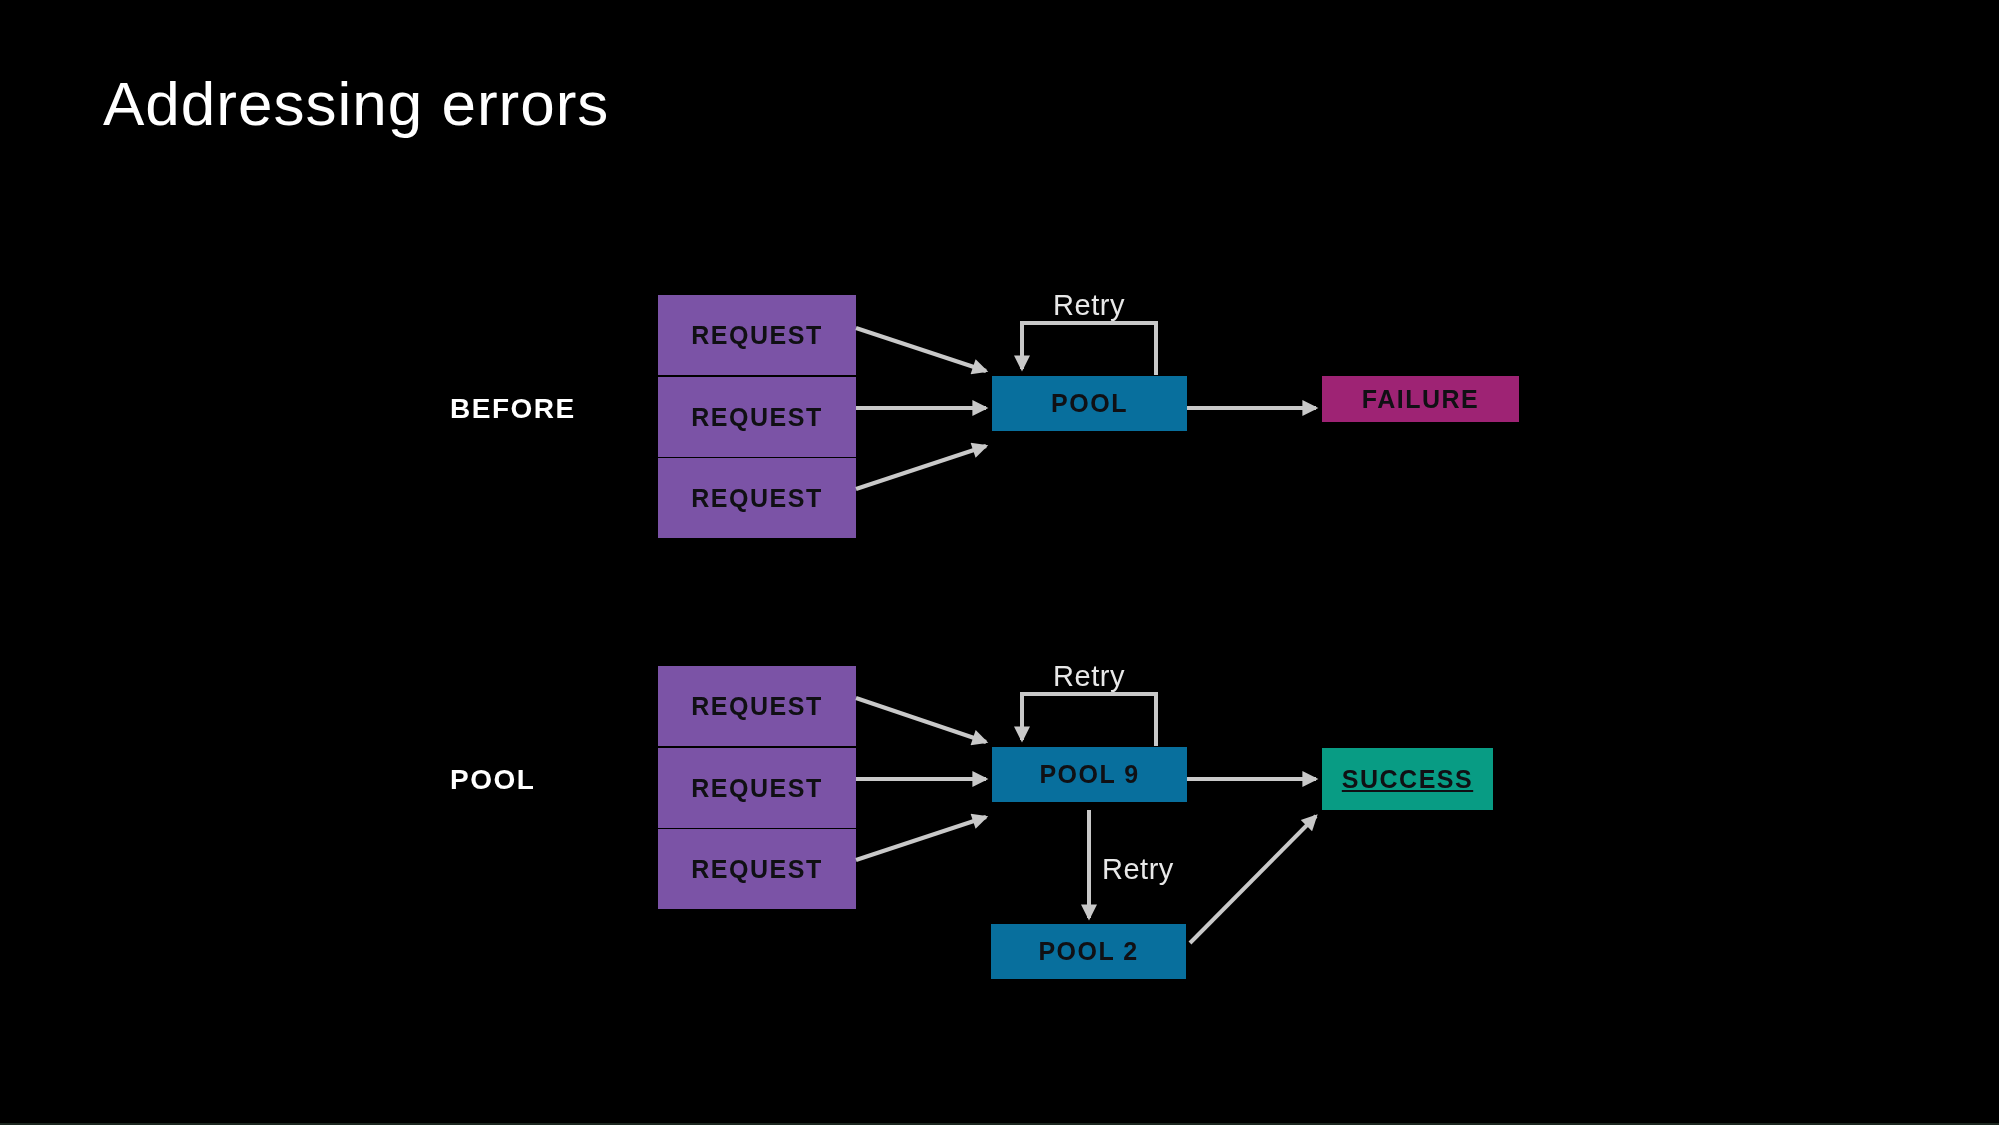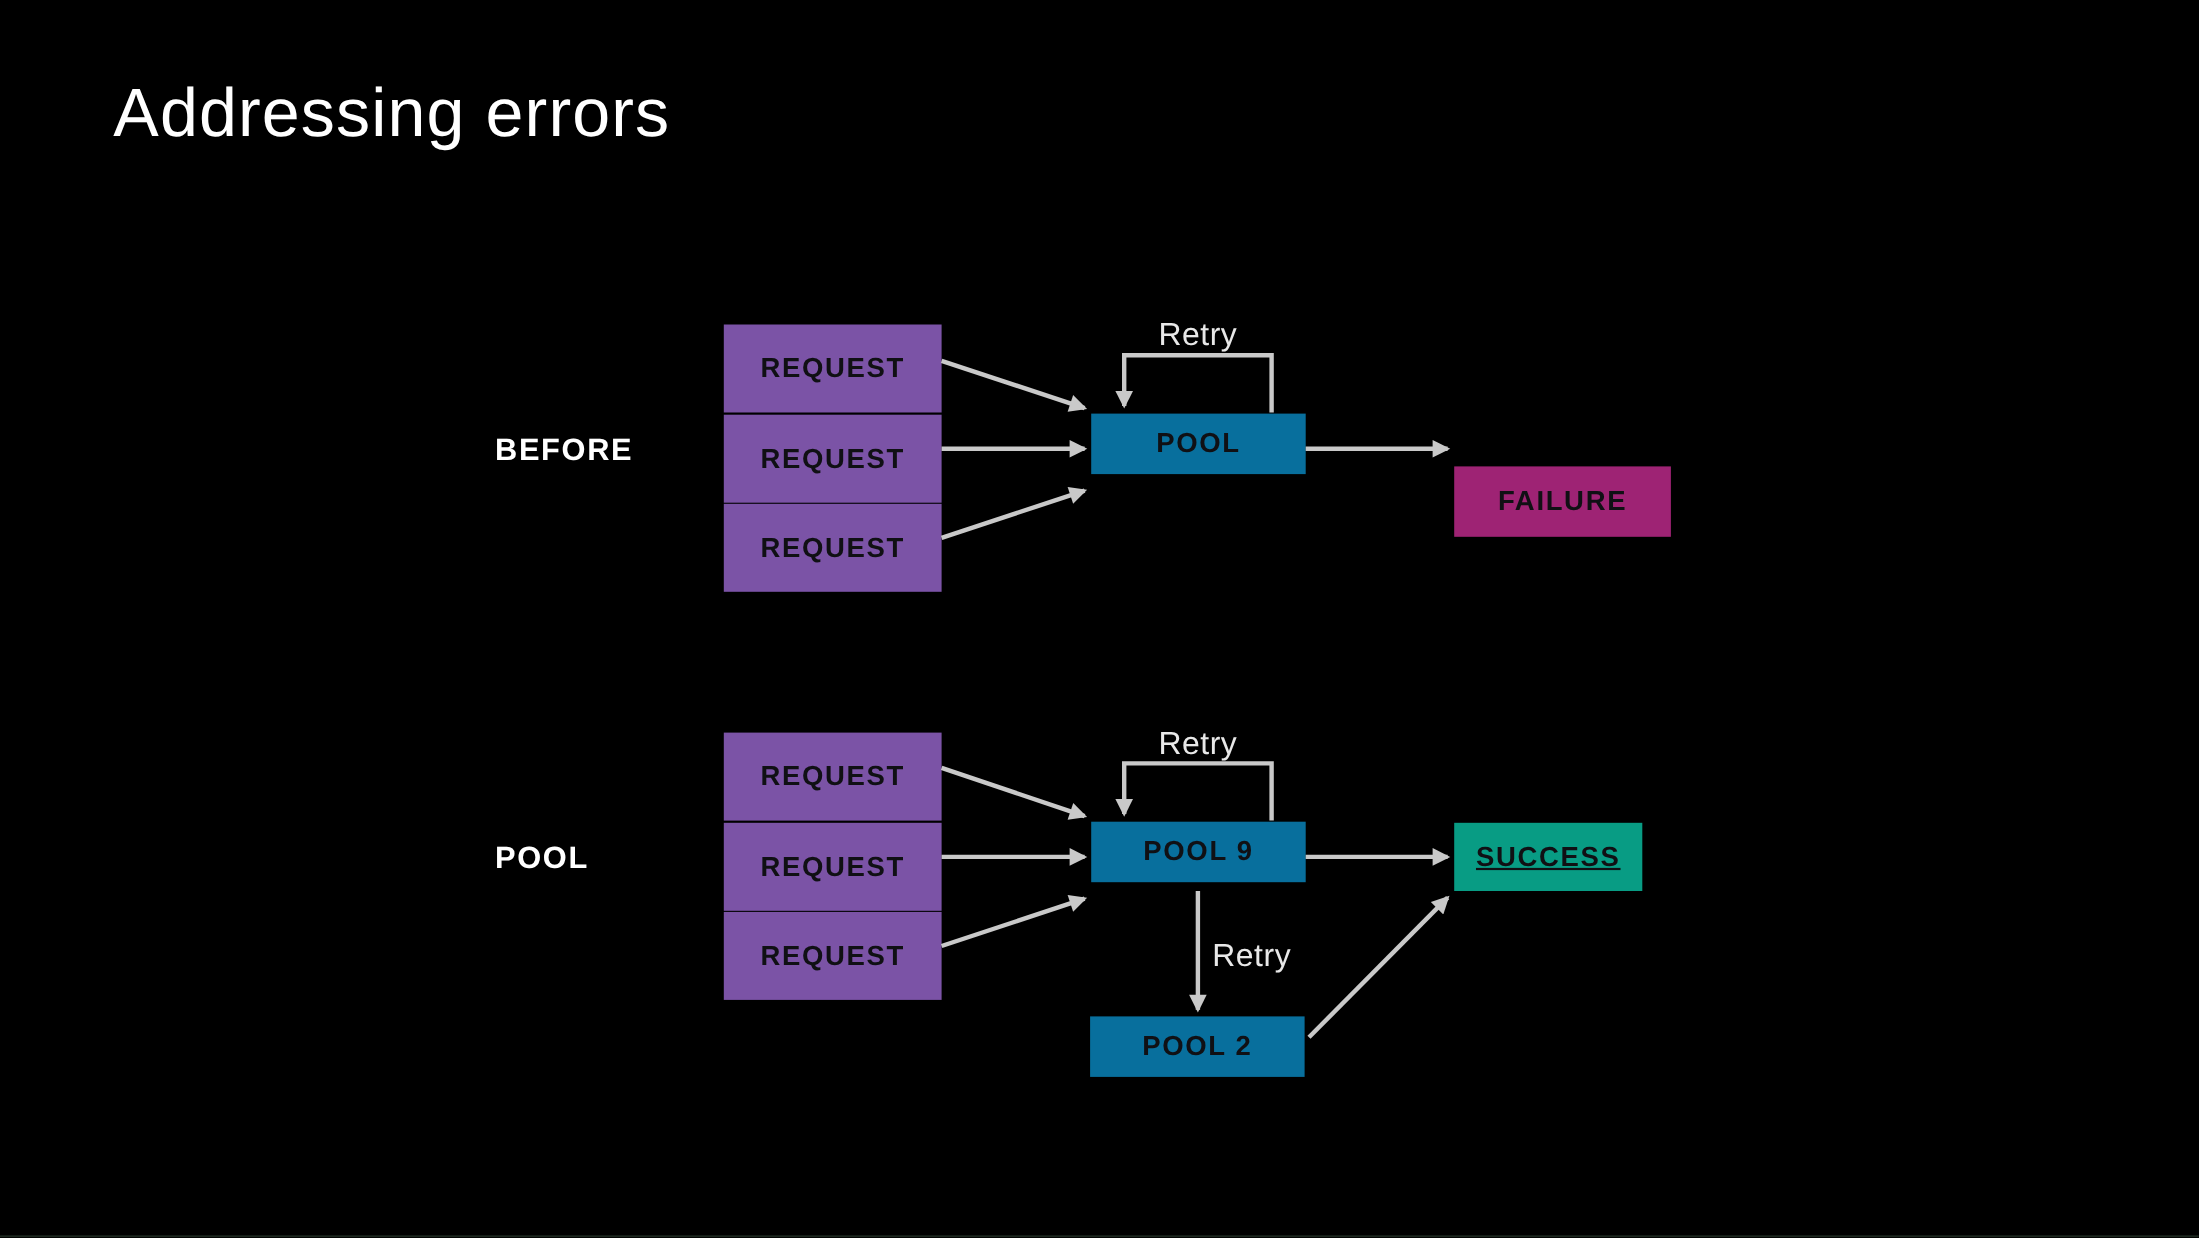--- a/index.html
+++ b/index.html
@@ -20,21 +20,21 @@
   #before-label{left:450px;top:393px;}
   #after-label{left:450px;top:764px;}
 
   .node{
     position:absolute;display:flex;align-items:center;justify-content:center;
     font-size:25px;font-weight:700;letter-spacing:1.5px;
     color:var(--boxText,#101014);
   }
   .request{width:198px;height:80px;background:var(--purple,#7b53a6);}
   .pool{width:195px;height:55px;background:var(--blue,#086f9d);}
-  .failure{width:197px;height:64px;background:var(--magenta,#9e2374);margin-top:48px;}
+  .failure{width:197px;height:46px;background:var(--magenta,#9e2374);}
   .success{width:171px;height:62px;background:var(--green,#089c84);text-decoration:underline;}
 
   
   #b-req1{left:658px;top:295px;}
   #b-req2{left:658px;top:377px;}
   #b-req3{left:658px;top:458px;}
   #b-pool{left:992px;top:376px;}
   #b-failure{left:1322px;top:376px;}
 
   

